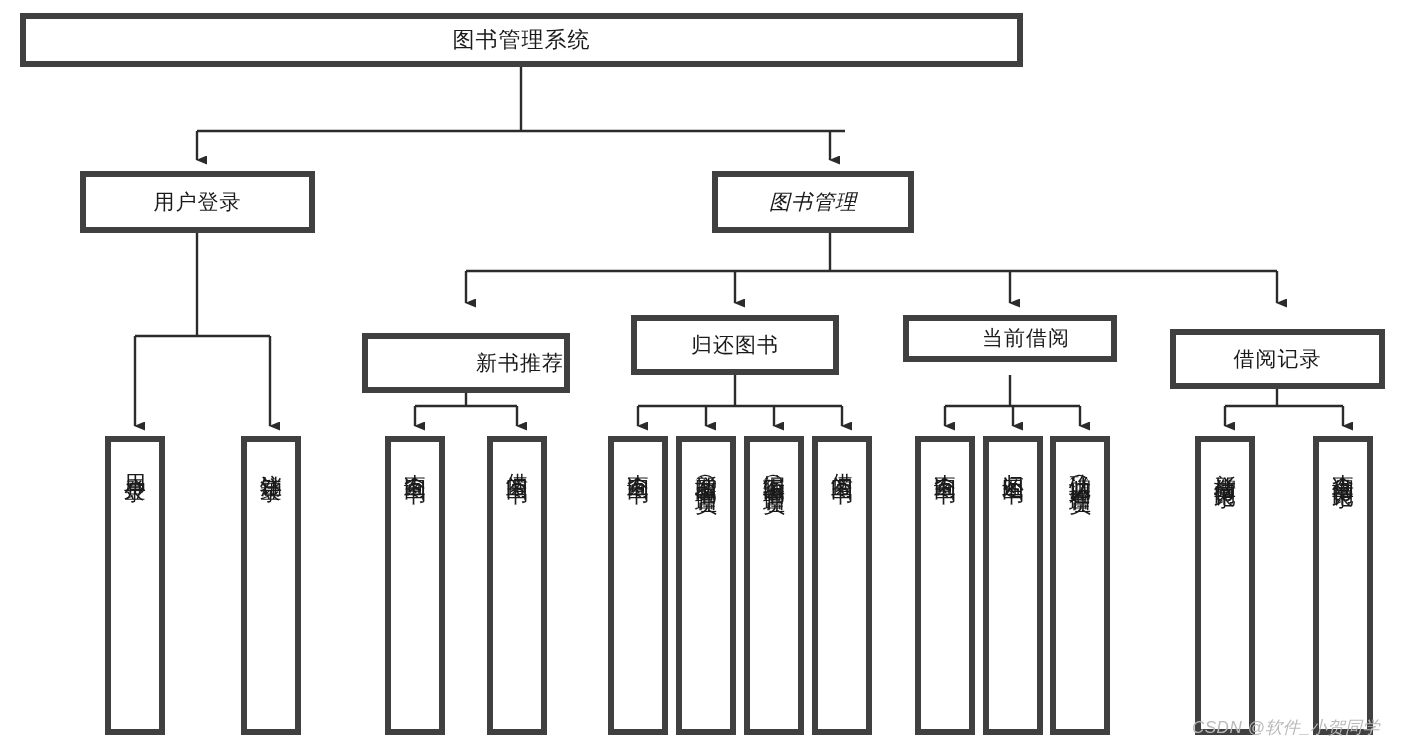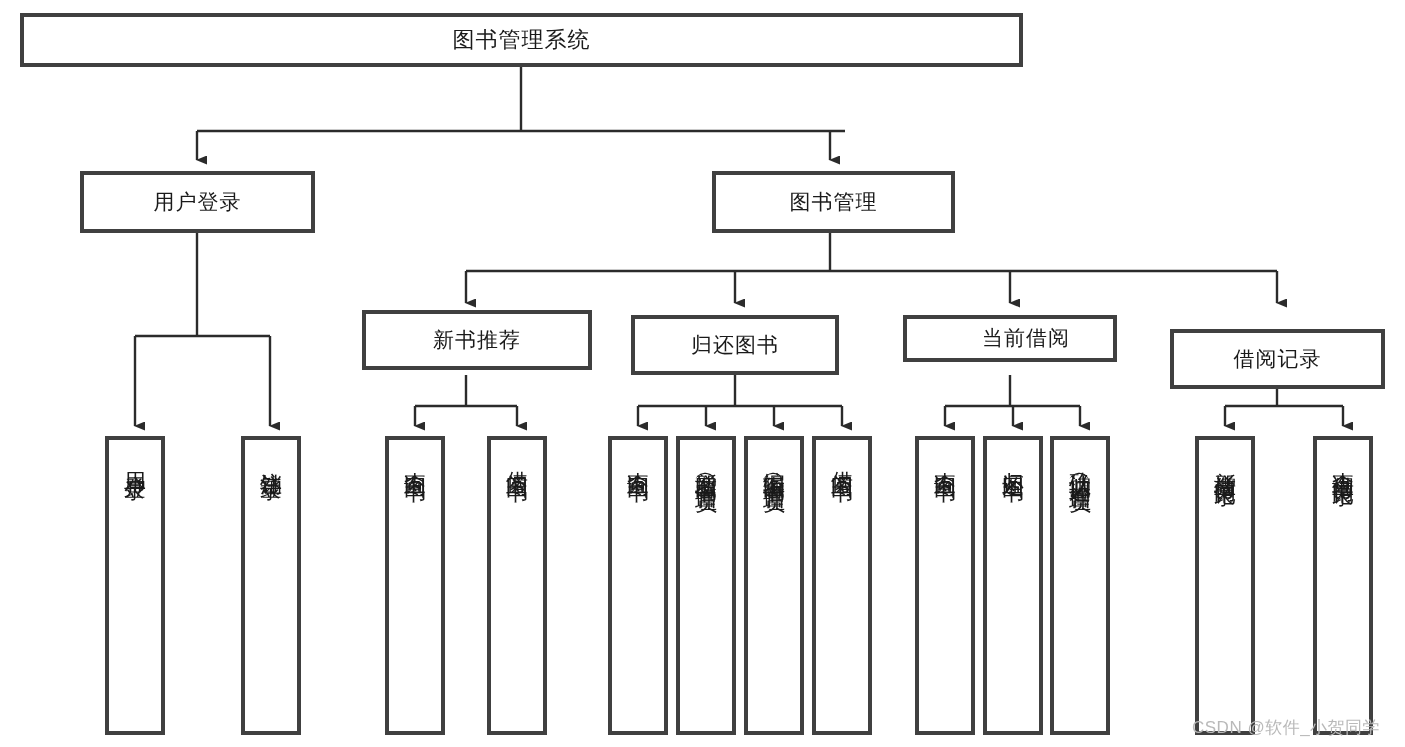--- a/index.html
+++ b/index.html
@@ -23,21 +23,21 @@
     left: 0;
     top: 0;
     width: 1405px;
     height: 747px;
     pointer-events: none;
   }
   .node {
     position: absolute;
     box-sizing: border-box;
     background: #ffffff;
-    border: 4px solid #404040;
+    border: 6px solid #404040;
     display: flex;
     align-items: center;
     justify-content: center;
     color: #1a1a1a;
   }
   .node-label {
     display: block;
     text-align: center;
     color: #1a1a1a;
     line-height: 1.18;
@@ -66,20 +66,21 @@
   }
   .node.vertical.tall .node-label {
     padding-top: 0;
   }
   .watermark {
     position: absolute;
     font-size: 17px;
     color: #b9b9b9;
     white-space: nowrap;
     letter-spacing: 0.5px;
+    font-style: italic;
   }
 </style>
 </head>
 <body>
 
 <div id="diagram-root">
 
   <svg id="connector-layer" viewBox="0 0 1405 747" width="1405" height="747" xmlns="http://www.w3.org/2000/svg">
     <defs>
       <marker id="arrowhead" markerWidth="9" markerHeight="11" refX="4.5" refY="10" orient="auto" markerUnits="userSpaceOnUse">
@@ -131,25 +132,25 @@
     </g>
   </svg>
 
   <div class="node horizontal root" style="left:20px; top:13px; width:1003px; height:54px;">
     <span class="node-label">图书管理系统</span>
   </div>
 
   <div class="node horizontal" style="left:80px; top:171px; width:235px; height:62px;">
     <span class="node-label">用户登录</span>
   </div>
-  <div class="node horizontal" style="left:712px; top:171px; width:243px; height:62px;">
+  <div class="node horizontal" style="left:712px; top:171px; width:202px; height:62px;font-style:italic;">
     <span class="node-label">图书管理</span>
   </div>
 
-  <div class="node horizontal" style="left:362px; top:310px; width:230px; height:60px;">
+  <div class="node horizontal" style="left:362px; top:333px; width:208px; height:60px;justify-content:flex-end;">
     <span class="node-label">新书推荐</span>
   </div>
   <div class="node horizontal" style="left:631px; top:315px; width:208px; height:60px;">
     <span class="node-label">归还图书</span>
   </div>
   <div class="node horizontal" style="left:903px; top:315px; width:214px; height:47px;padding-left:32px;">
     <span class="node-label">当前借阅</span>
   </div>
   <div class="node horizontal" style="left:1170px; top:315px; width:215px; height:60px;margin-top:14px;">
     <span class="node-label">借阅记录</span>

